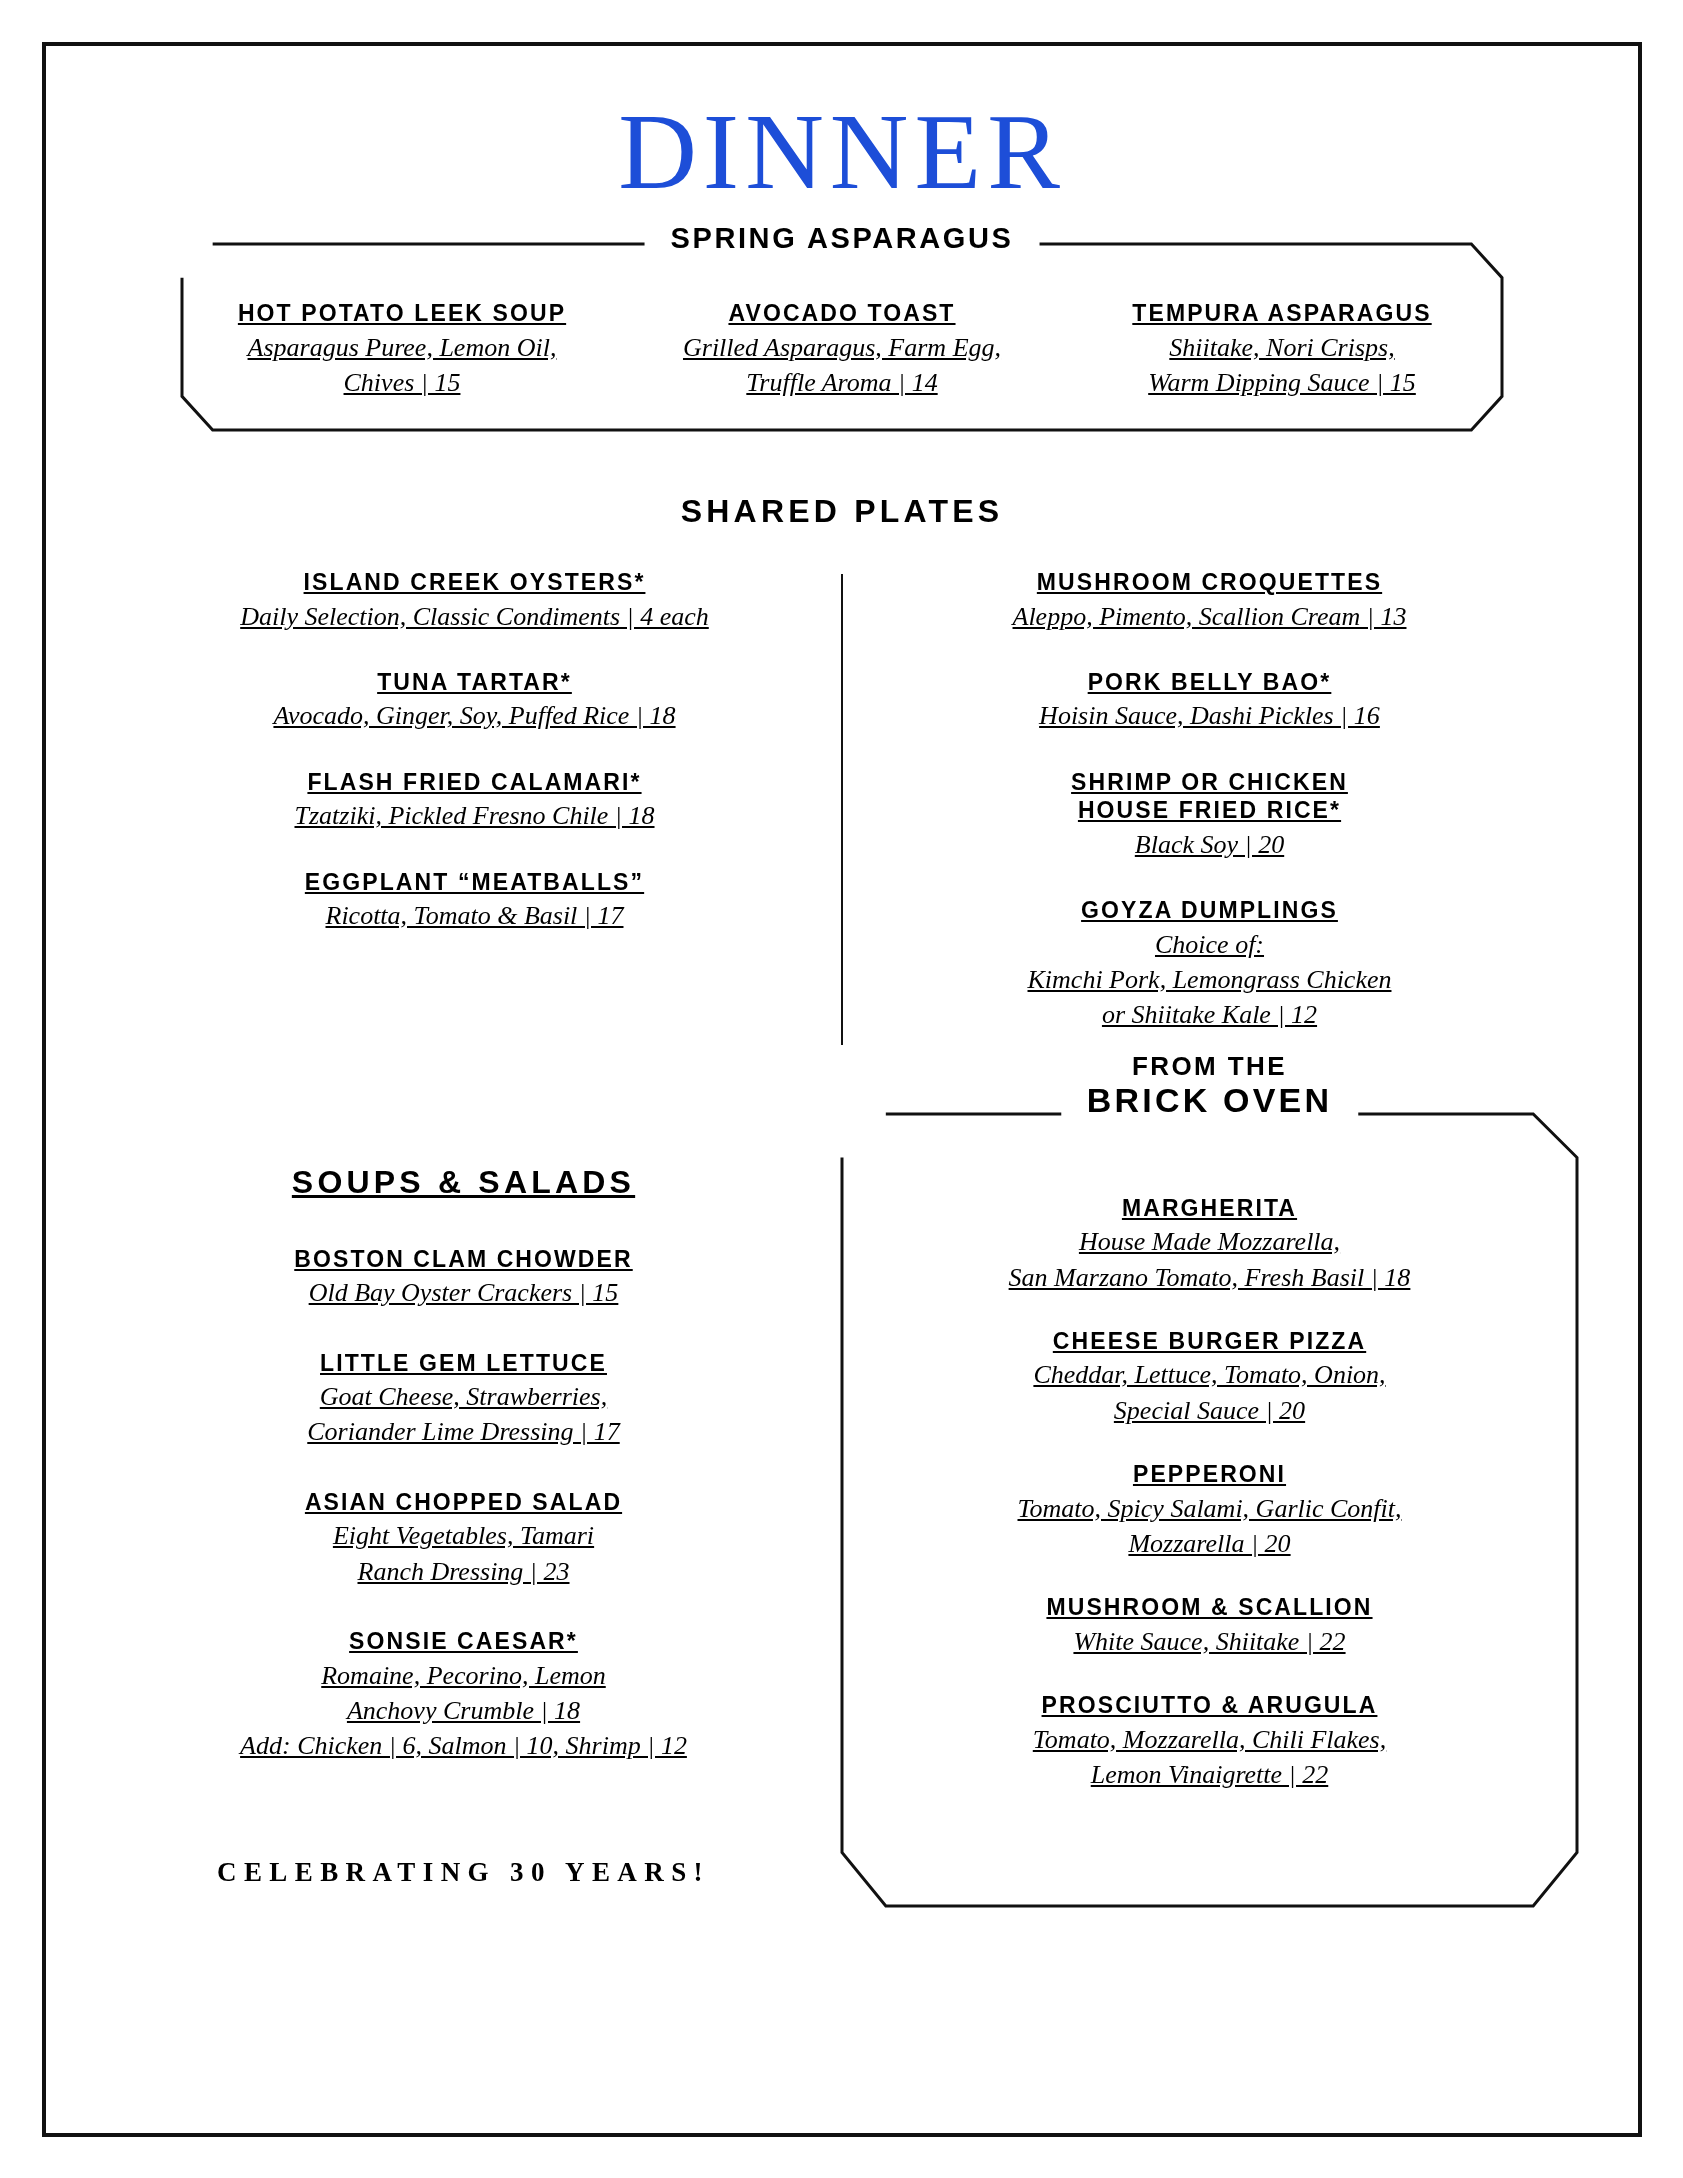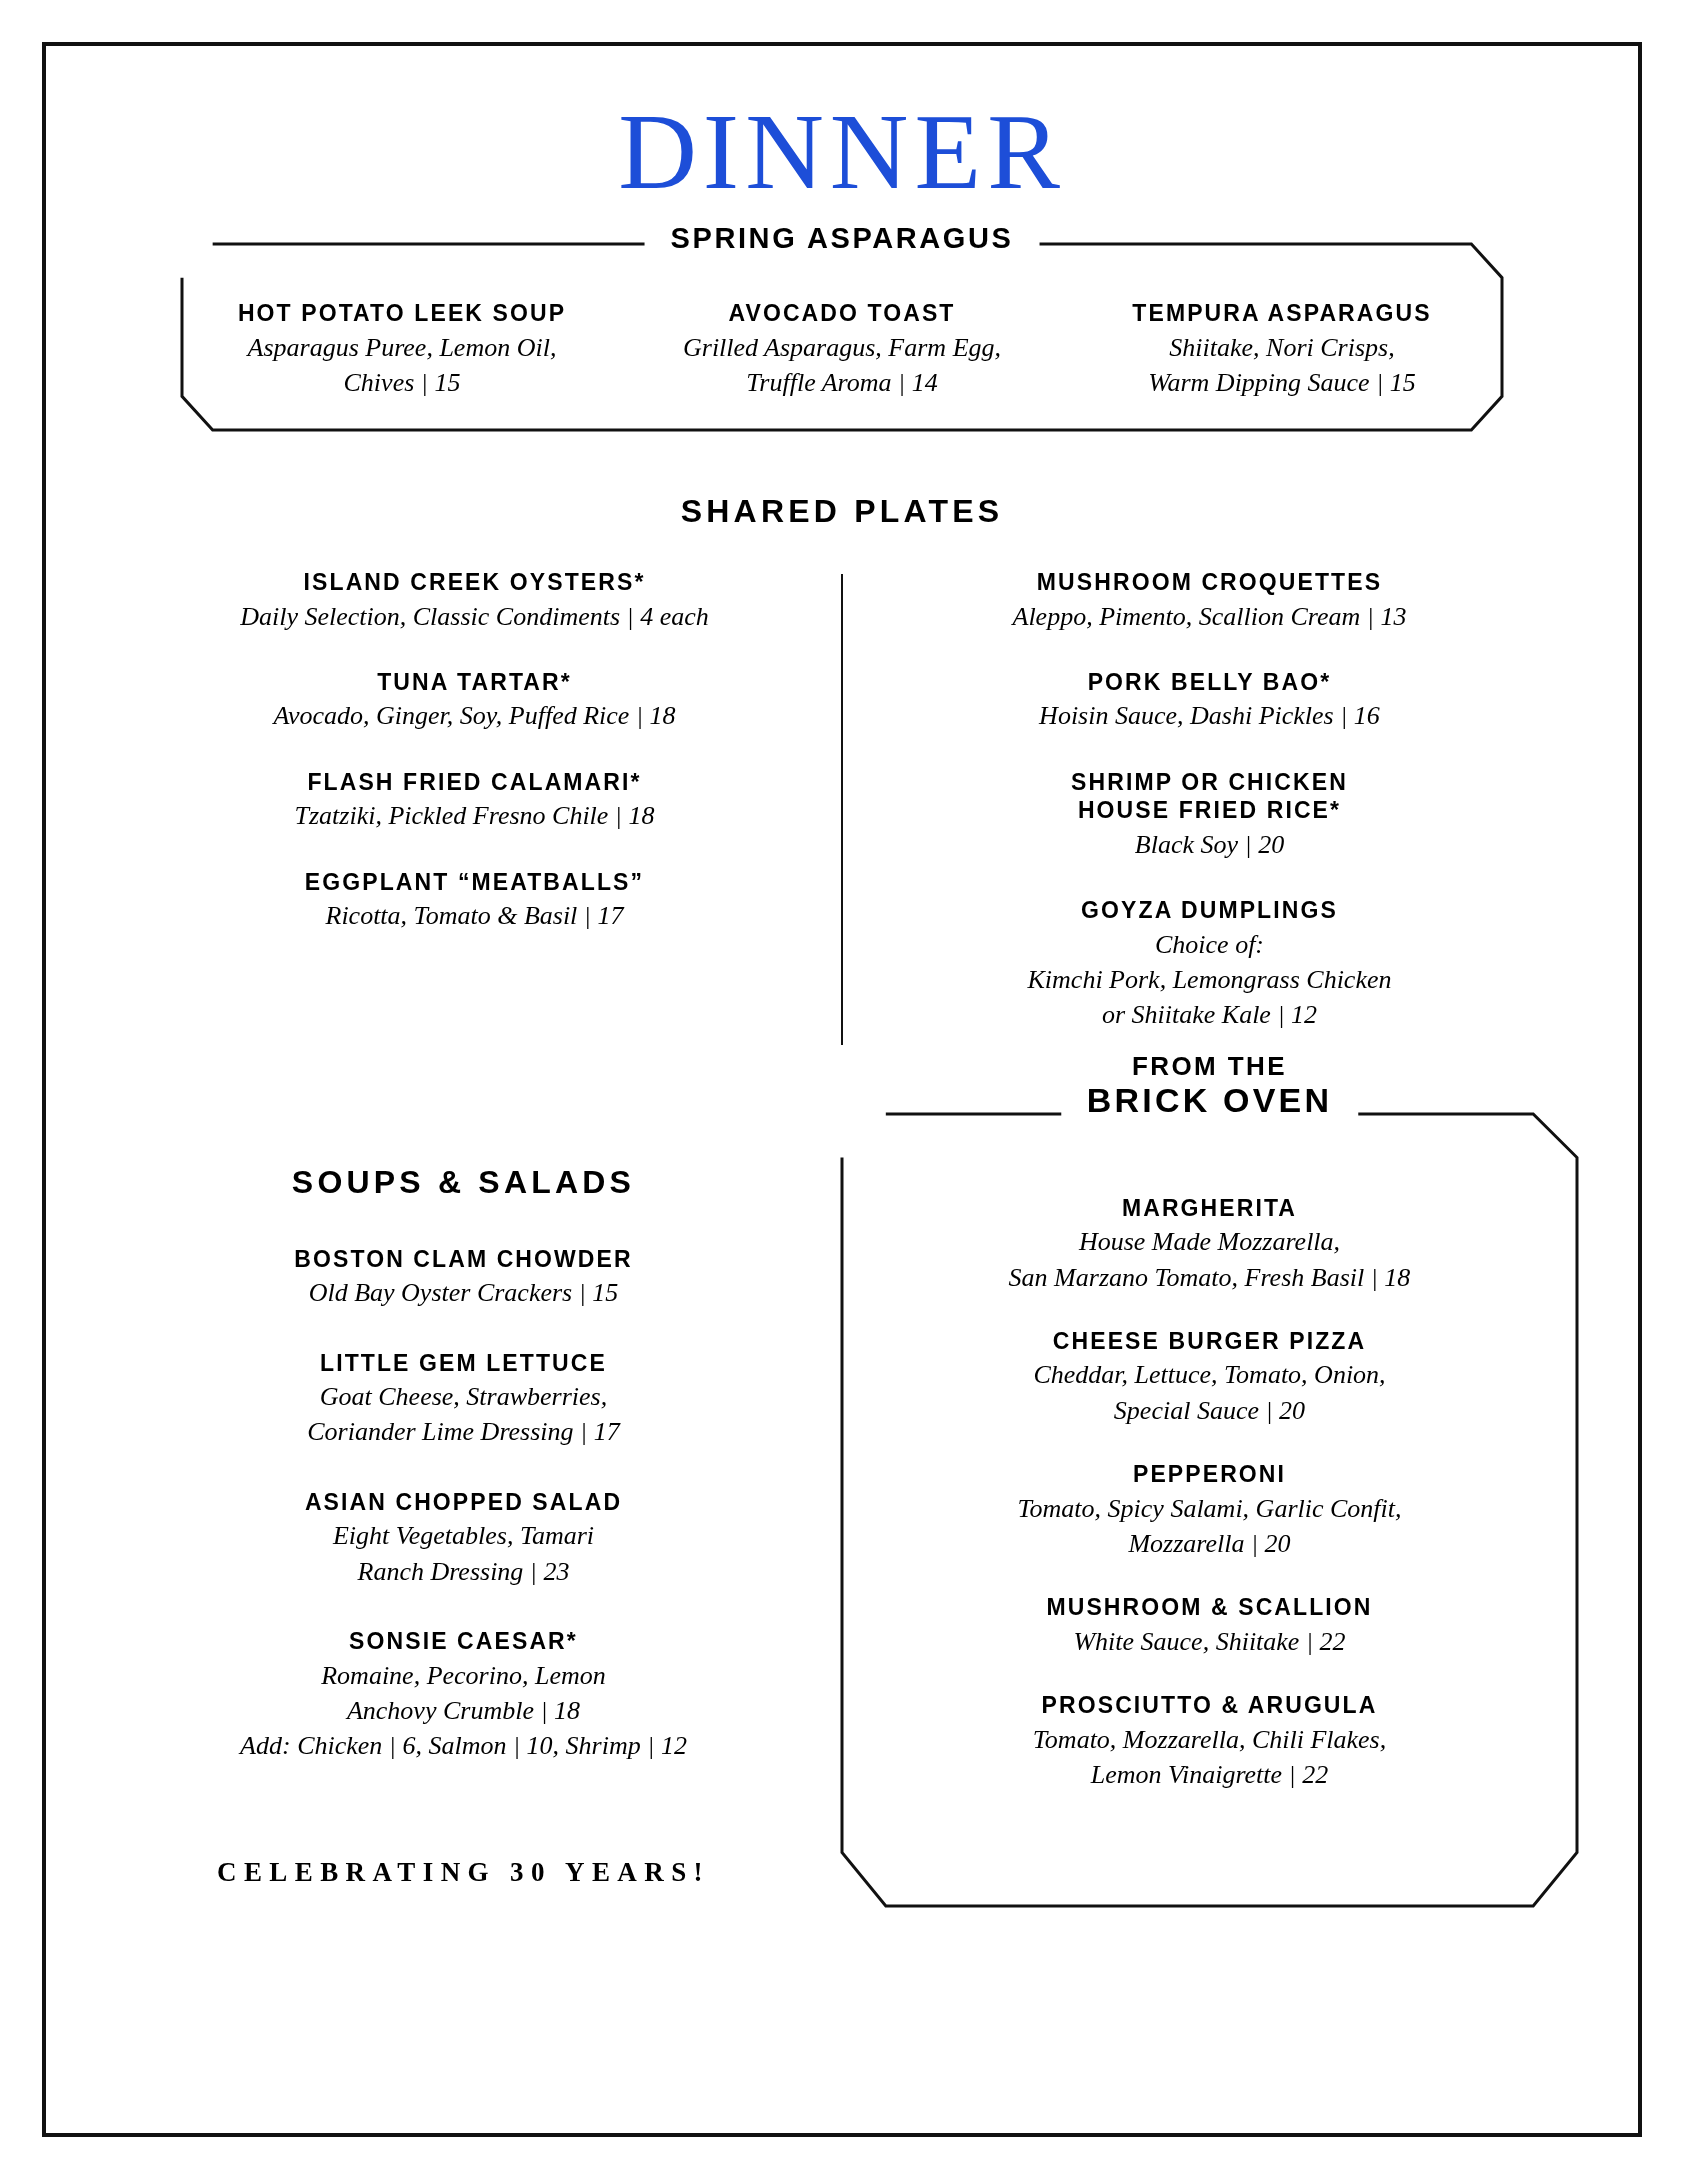--- a/index.html
+++ b/index.html
@@ -37,21 +37,21 @@
     font-family:"Liberation Serif", serif;
     font-size:109px;
     font-weight:400;
     letter-spacing:6px;
     line-height:1;
     margin-top:51px;
     color:#1d4ed8;
   }
 
   
-  .item{ text-align:center; }
+  .item{ text-align:center;text-decoration:underline; }
   .item-name{
     font-family:"Liberation Sans", sans-serif;
     font-weight:700;
     font-size:23px;
     letter-spacing:2.1px;
     line-height:1.24;
     color:#000;
   }
   .item-desc{
     font-family:"Liberation Serif", serif;
@@ -144,21 +144,21 @@
   }
   .lower-left{
     width:713px;
     padding-top:28px;
   }
   .lower-right{
     flex:1 1 0;
     padding-left:22px;
   }
 
-  .soups-head{ margin-top:0; }
+  .soups-head{ margin-top:0;text-decoration:underline; }
   .soups-list{ margin-top:44px; }
   .soups-list .item{ margin-bottom:38px; }
 
   .celebrate{
     text-align:center;
     font-family:"Liberation Serif", serif;
     font-weight:700;
     font-size:27px;
     letter-spacing:7.4px;
     margin-top:93px;

